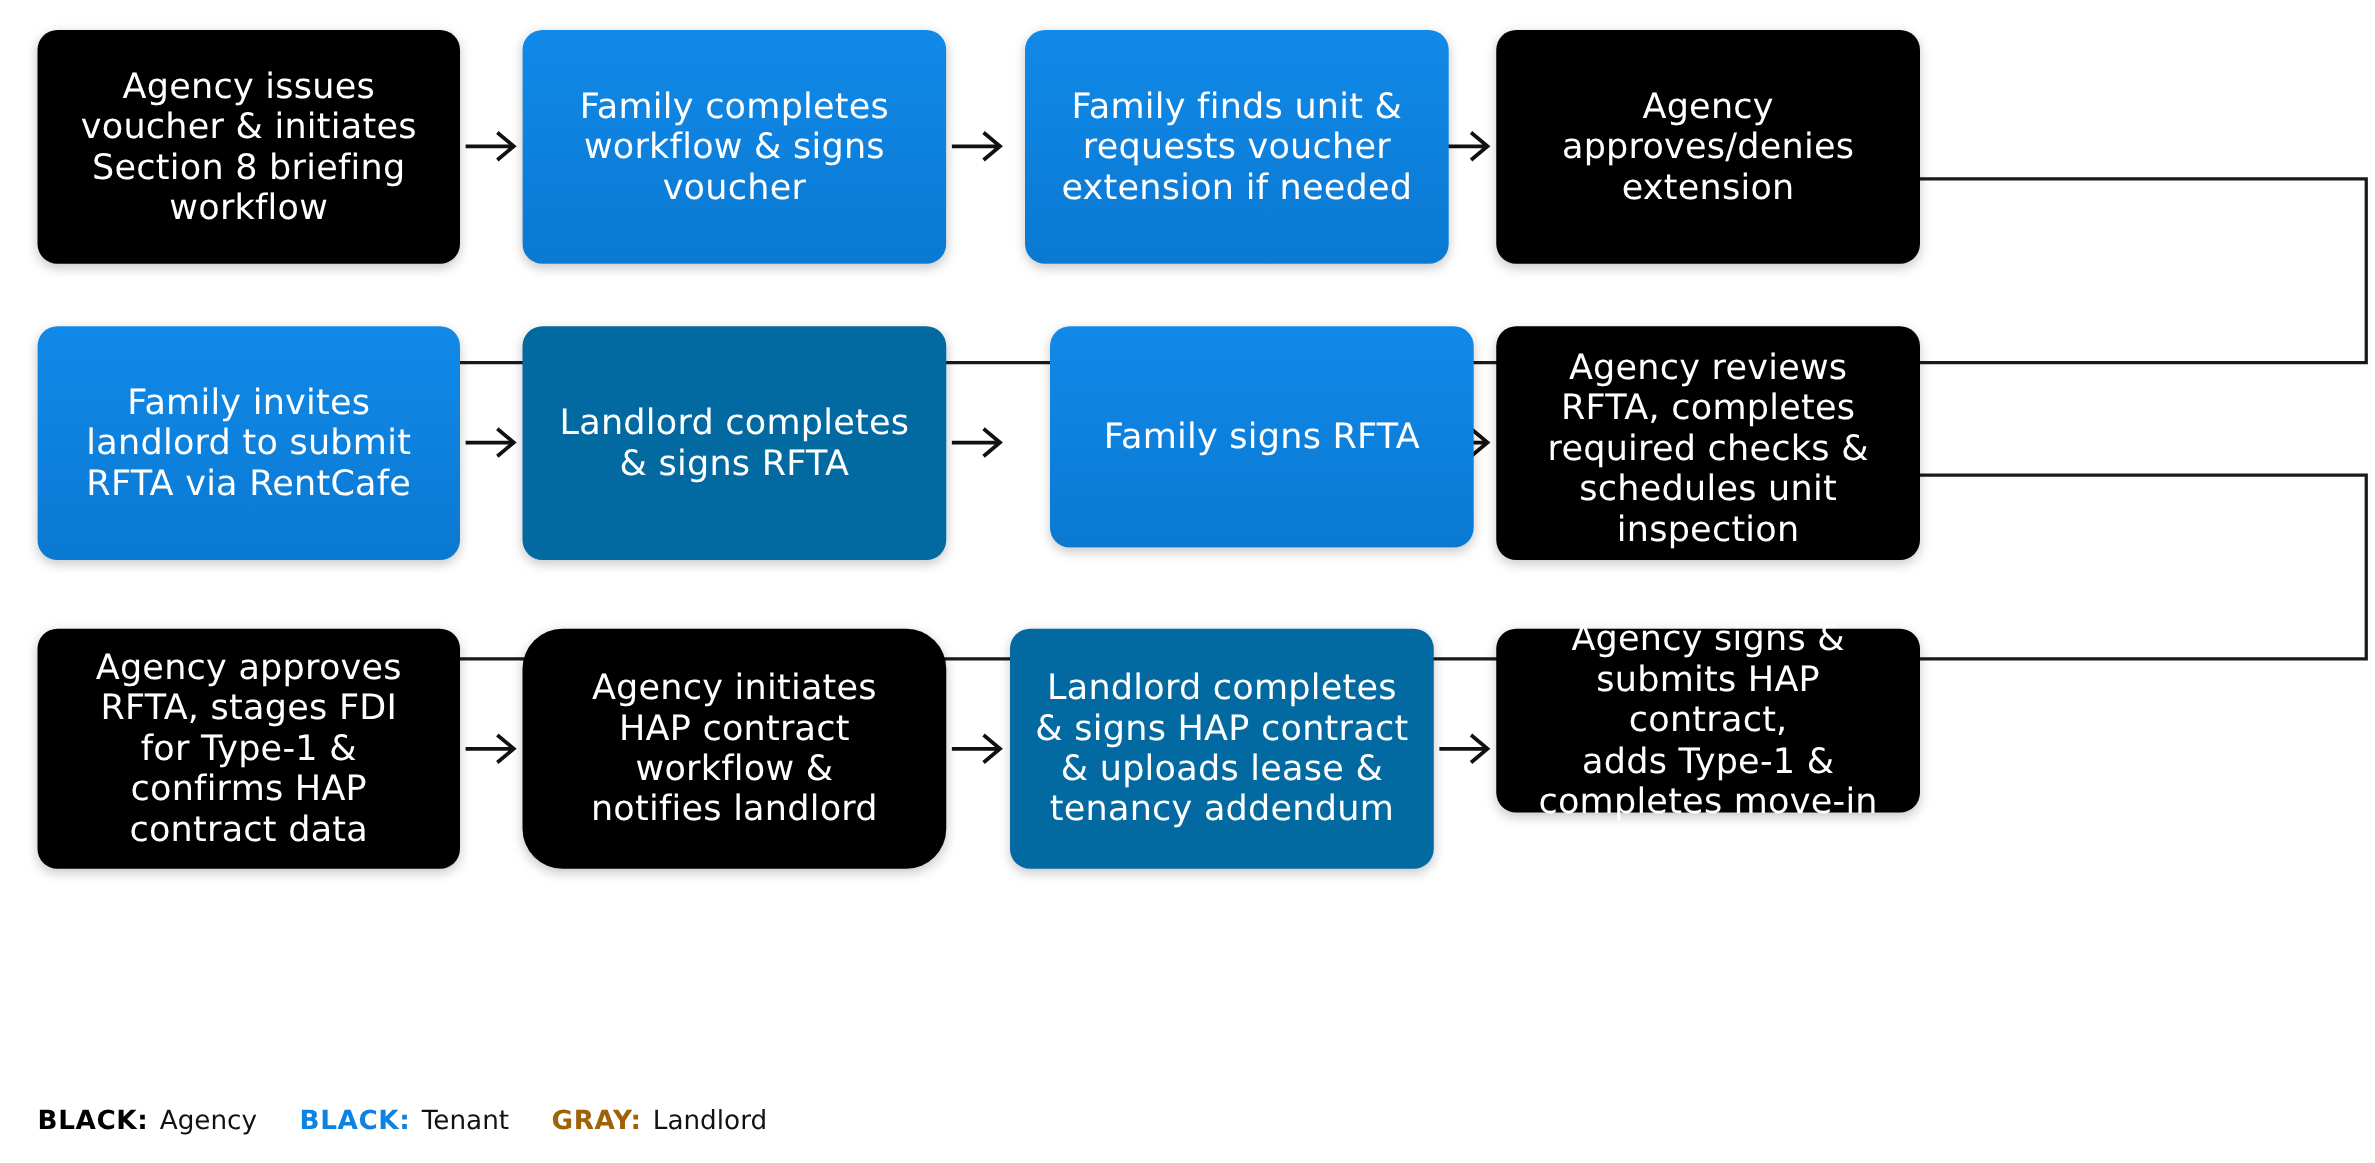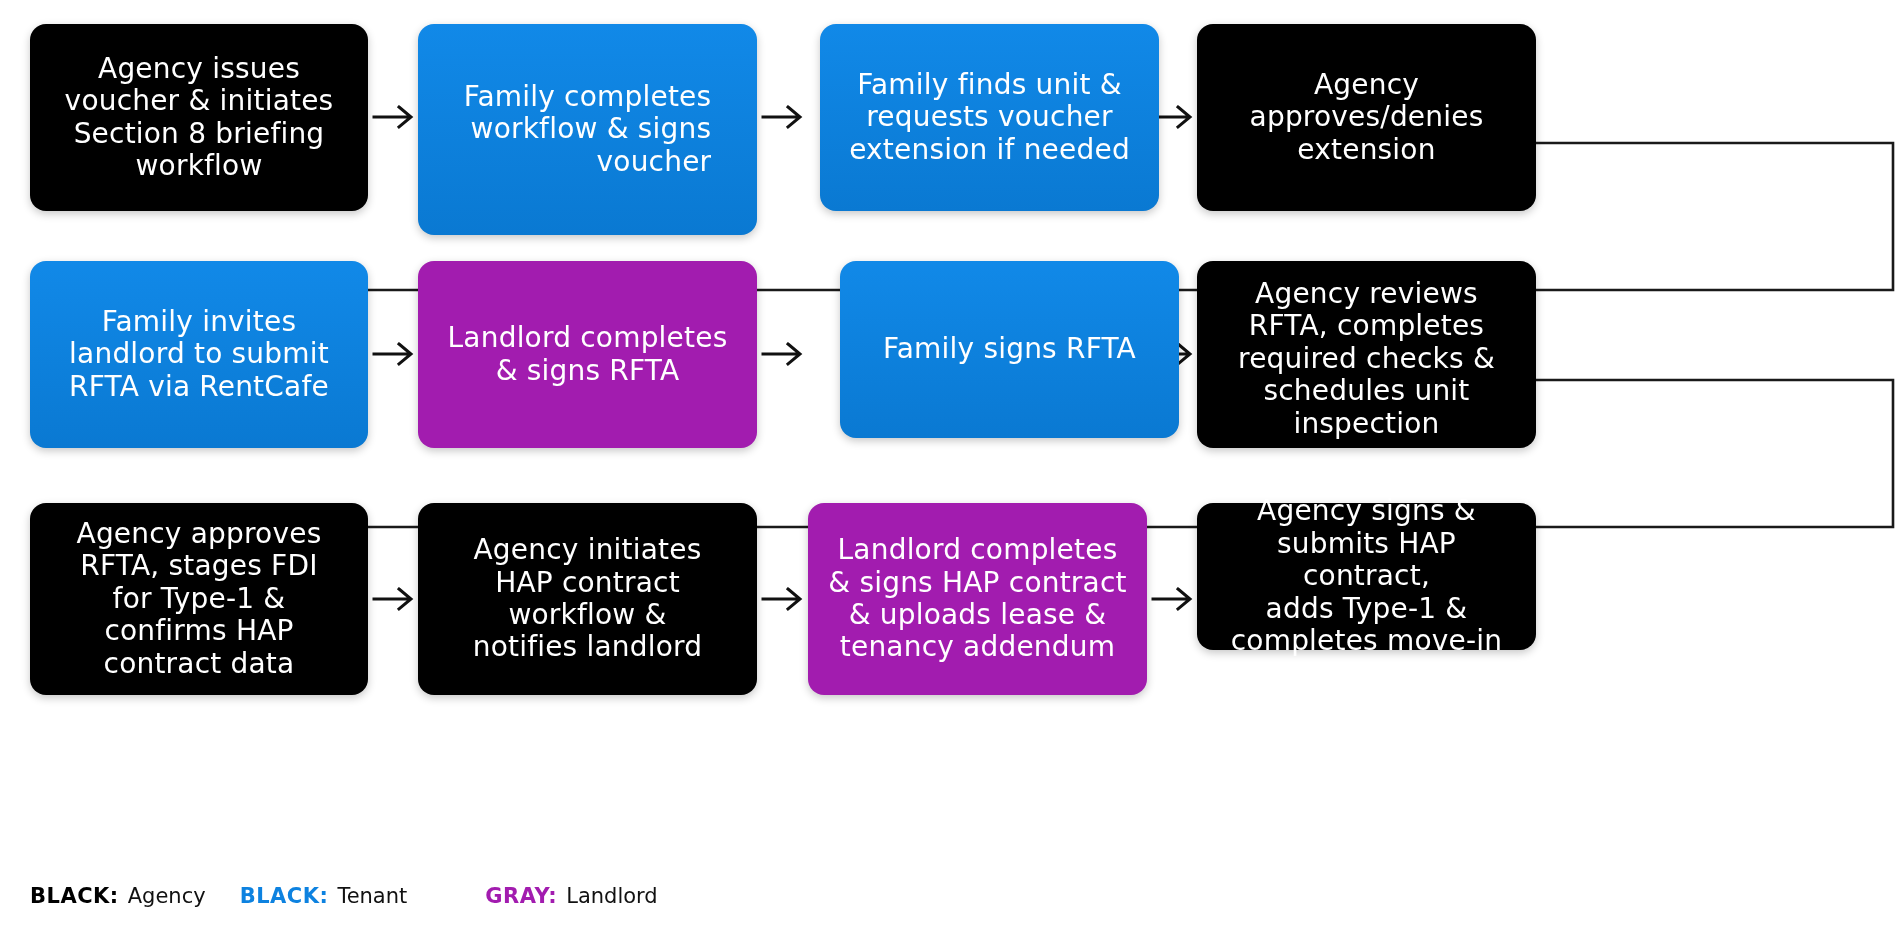--- a/index.html
+++ b/index.html
@@ -31,21 +31,21 @@
     padding: 8px 14px;
     color: #ffffff;
     font-size: 28px;
     line-height: 1.16;
     letter-spacing: 0.2px;
     box-shadow: 0 3px 9px rgba(0,0,0,0.22);
     z-index: 3;
   }
   .node.black { background: #000000; }
   .node.blue  { background: #0d82e0; background-image: linear-gradient(180deg,#1189e8 0%,#0a79d2 100%); }
-  .node.gray  { background: #a21caf; }
+  .node.gray  { background: #0369a1; }
   .node .label { display: block; white-space: pre-line; }
 
   
   .h-arrow {
     position: absolute;
     z-index: 2;
     width: 54px;
     height: 34px;
   }
   .h-arrow svg { display: block; width: 54px; height: 34px; }
@@ -67,42 +67,42 @@
     align-items: baseline;
     gap: 0px;
     font-size: 21px;
     white-space: pre;
     z-index: 4;
   }
   .legend-item { display: inline-flex; align-items: baseline; margin-right: 34px; white-space: pre; }
   .legend-key { font-weight: bold; letter-spacing: 0.5px; }
   .legend-key.k-black { color: #000000; }
   .legend-key.k-blue  { color: #0d82e0; }
-  .legend-key.k-gray  { color: #a21caf; margin-left: 44px; }
+  .legend-key.k-gray  { color: #a16207; }
   .legend-val { color: #111111; margin-left: 9px; }
 </style>
 </head>
 <body>
 
 <div id="canvas">
 
   <div class="node black" style="left:30px; top:24px; width:338px; height:187px;">
     <span class="label">Agency issues
 voucher &amp; initiates
 Section 8 briefing
 workflow</span>
   </div>
 
   <div class="h-arrow" style="left:368px; top:100px;">
     <svg viewBox="0 0 54 34">
         <path d="M6 17 H42 M31 7 L43 17 L31 27" fill="none" stroke="#111111" stroke-width="3" stroke-linecap="square" stroke-linejoin="miter"></path>
       </svg>
   </div>
 
-  <div class="node blue" style="left:418px; top:24px; width:339px; height:211px;text-align:right;">
+  <div class="node blue" style="left:418px; top:24px; width:339px; height:187px;">
     <span class="label">Family completes
 workflow &amp; signs
 voucher</span>
   </div>
 
   <div class="h-arrow" style="left:757px; top:100px;">
     <svg viewBox="0 0 54 34">
         <path d="M6 17 H42 M31 7 L43 17 L31 27" fill="none" stroke="#111111" stroke-width="3" stroke-linecap="square" stroke-linejoin="miter"></path>
       </svg>
   </div>
@@ -187,21 +187,21 @@
 confirms HAP
 contract data</span>
   </div>
 
   <div class="h-arrow" style="left:368px; top:582px;">
     <svg viewBox="0 0 54 34">
         <path d="M6 17 H42 M31 7 L43 17 L31 27" fill="none" stroke="#111111" stroke-width="3" stroke-linecap="square" stroke-linejoin="miter"></path>
       </svg>
   </div>
 
-  <div class="node black" style="left:418px; top:503px; width:339px; height:192px;">
+  <div class="node black" style="left:418px; top:503px; width:339px; height:192px;border-radius:32px;">
     <span class="label">Agency initiates
 HAP contract
 workflow &amp;
 notifies landlord</span>
   </div>
 
   <div class="h-arrow" style="left:757px; top:582px;">
     <svg viewBox="0 0 54 34">
         <path d="M6 17 H42 M31 7 L43 17 L31 27" fill="none" stroke="#111111" stroke-width="3" stroke-linecap="square" stroke-linejoin="miter"></path>
       </svg>

